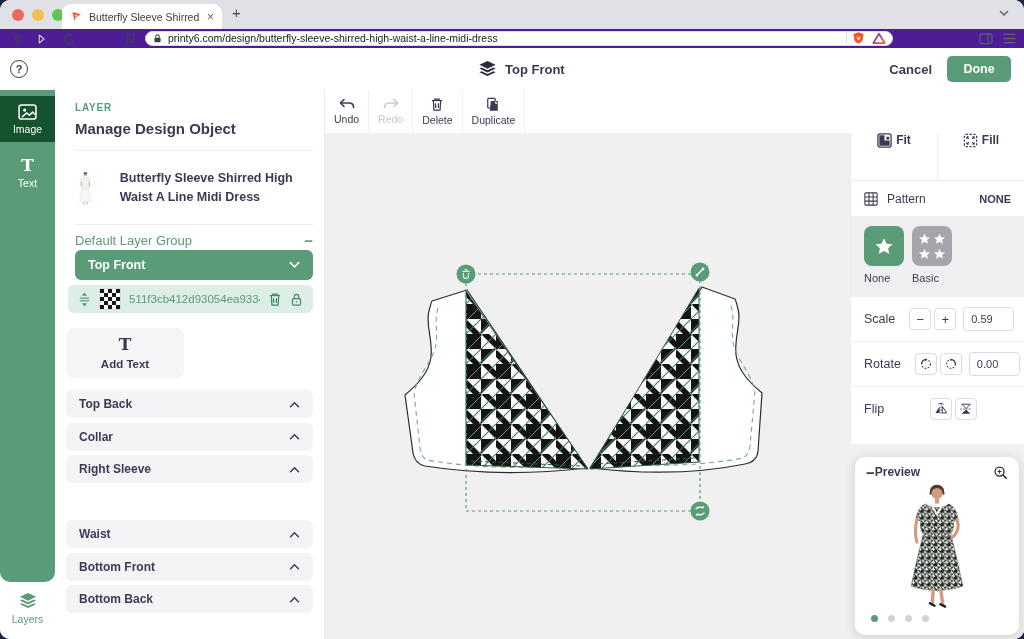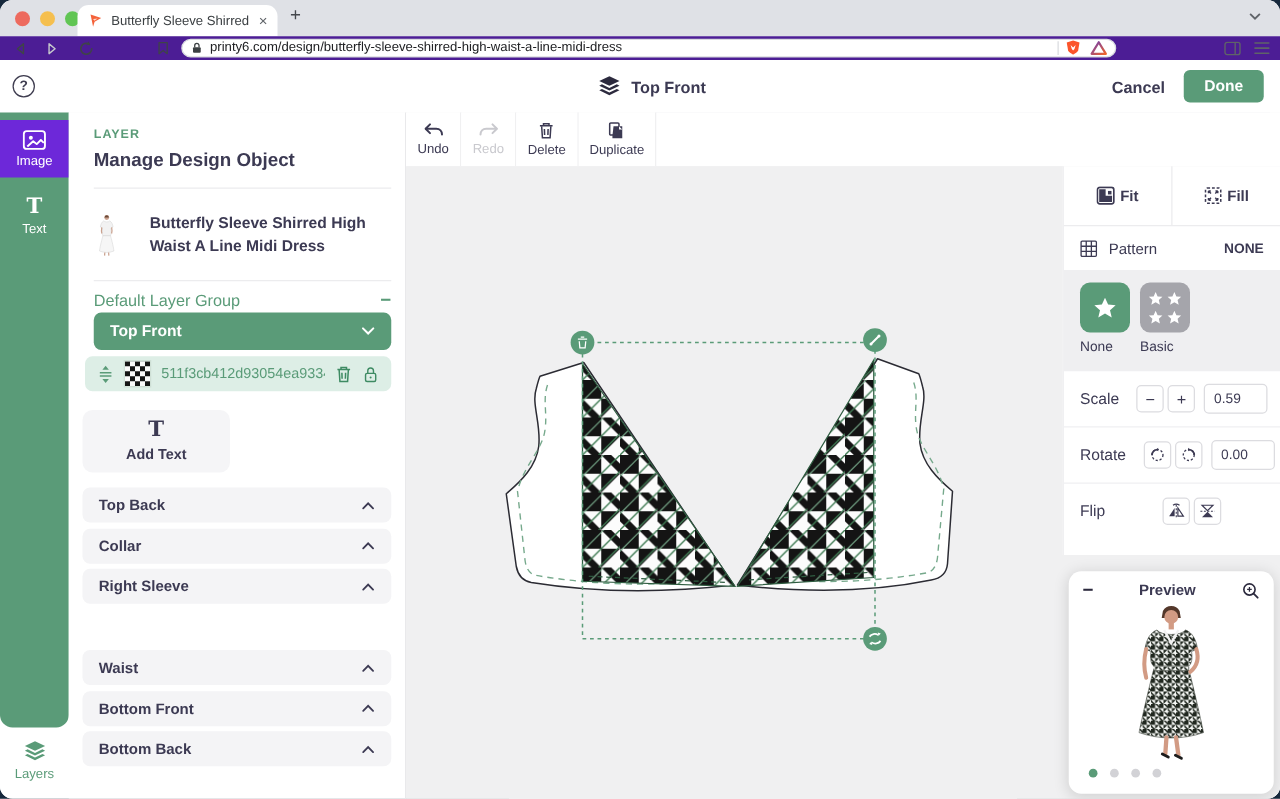--- a/index.html
+++ b/index.html
@@ -31,21 +31,21 @@
   .view-label{font-size:13px;font-weight:bold;color:#3c3a53}
   .cancel-btn{position:absolute;right:92px;top:0;height:42px;display:flex;align-items:center;font-size:13px;font-weight:bold;color:#3c3a53}
   .done-btn{position:absolute;right:13px;top:8px;width:64px;height:26px;background:#5a9b78;color:#fff;font-size:12.5px;font-weight:bold;border:none;border-radius:5px;display:flex;align-items:center;justify-content:center}
 
   
   .main{position:absolute;left:0;top:90px;width:1024px;height:549px;background:#fff}
 
   
   .rail{position:absolute;left:0;top:0;width:55px;height:492px;background:#5a9b78;border-radius:0 0 10px 10px}
   .rail-item{position:absolute;left:0;width:55px;height:46px;display:flex;flex-direction:column;align-items:center;justify-content:center;gap:3px;color:#fff}
-  .rail-item.active{background:#6d28d9}
+  .rail-item.active{background:#14532d}
   .rail-label{font-size:10.5px;color:#fff}
   .serif-t{font-family:"DejaVu Serif","Liberation Serif",serif;font-size:17px;font-weight:bold;line-height:1}
   .layers-item{position:absolute;left:0;top:502px;width:55px;display:flex;flex-direction:column;align-items:center;gap:3px;color:#5a9b78}
   .layers-item .rail-label{color:#5a9b78}
 
   
   .leftpanel{position:absolute;left:55px;top:0;width:270px;height:549px;background:#fff;border-right:1px solid #e9e9eb;box-sizing:border-box}
   .lp-section{position:absolute;left:20px;top:12px;font-size:10px;font-weight:bold;color:#5a9b78;letter-spacing:.8px}
   .lp-title{position:absolute;left:20px;top:30px;font-size:15px;font-weight:bold;color:#3c3a53}
   .lp-div1{position:absolute;left:20px;top:60px;width:238px;border-top:1px solid #ececee}
@@ -71,21 +71,21 @@
   .toolbar{position:absolute;left:0;top:0;width:699px;height:43px;background:#fff;display:flex}
   .tool-btn{height:43px;border:none;background:#fff;border-right:1px solid #f0f0f1;display:flex;flex-direction:column;align-items:center;justify-content:center;gap:2px;color:#3c3a53;padding:0 9px;min-width:44px;box-sizing:border-box}
   .tool-btn .lbl{font-size:10.5px;color:#3c3a53}
   .tool-btn.disabled{color:#c9c9ce}
   .tool-btn.disabled .lbl{color:#c9c9ce}
   .canvas{position:absolute;left:0;top:43px;width:699px;height:506px;background:#f0f0f1}
 
   
   .rightpanel{position:absolute;left:525px;top:43px;width:174px;height:311px;background:#fff;border-left:1px solid #ececee;box-sizing:border-box}
   .fitfill{display:flex;height:47px;border-bottom:1px solid #ececee}
-  .ff-cell{flex:1;display:flex;align-items:center;justify-content:center;gap:4px;color:#3c3a53}
+  .ff-cell{flex:1;display:flex;align-items:flex-start;justify-content:center;gap:4px;color:#3c3a53}
   .ff-cell+.ff-cell{border-left:1px solid #ececee}
   .ff-lbl{font-size:12px;font-weight:bold;color:#3c3a53}
   .pattern-row{height:35px;display:flex;align-items:center;gap:9px;padding:0 13px;color:#3c3a53}
   .pattern-lbl{font-size:12px;color:#3c3a53;flex:1}
   .pattern-val{font-size:11px;font-weight:bold;color:#3c3a53}
   .pattern-opts{height:81px;background:#efeff1;display:flex;gap:8px;padding:10px 13px 0;box-sizing:border-box}
   .pat-opt{display:flex;flex-direction:column;gap:6px}
   .pat-tile{width:40px;height:40px;border-radius:8px;display:flex;align-items:center;justify-content:center}
   .pat-tile.sel{background:#5a9b78}
   .pat-tile.unsel{background:#a5a5ab;display:grid;grid-template-columns:1fr 1fr;place-items:center;padding:5px;box-sizing:border-box}
@@ -93,21 +93,21 @@
   .prop-row{height:44px;display:flex;align-items:center;padding:0 13px;border-bottom:1px solid #f0f0f2}
   .prop-lbl{font-size:12.5px;color:#3c3a53;width:52px}
   .sq-btn{width:22px;height:22px;border:1px solid #dcdce0;border-radius:4px;background:#fff;color:#3c3a53;font-size:13px;display:flex;align-items:center;justify-content:center;padding:0}
   .btn-pair{display:flex;gap:3px;margin-left:14px}
   .prop-input{width:42px;height:22px;border:1px solid #dcdce0;border-radius:4px;font-size:11px;color:#3c3a53;padding:0 0 0 7px;margin-left:7px;font-family:inherit}
 
   
   .previewcard{position:absolute;left:530px;top:367px;width:164px;height:178px;background:#fff;border-radius:10px;box-shadow:0 2px 12px rgba(0,0,0,.14)}
   .pv-head{height:26px;display:flex;align-items:center;padding:4px 11px 0;box-sizing:border-box}
   .pv-min{font-size:15px;font-weight:bold;color:#2c2a3e}
-  .pv-title{flex:1;text-align:center;font-size:12px;font-weight:bold;color:#3c3a53}
+  .pv-title{flex:1;text-align:left;font-size:12px;font-weight:bold;color:#3c3a53}
   .pv-body{height:126px;display:flex;justify-content:center}
   .pv-dots{display:flex;gap:10px;padding:6px 0 0 16px}
   .pv-dots span{width:7px;height:7px;border-radius:50%;background:#d2d2d6}
   .pv-dots .on{background:#5a9b78}
 
   svg{display:block}
 </style>
 </head>
 <body>
 

